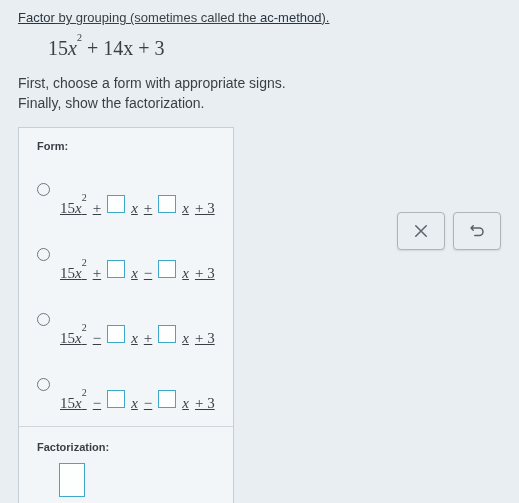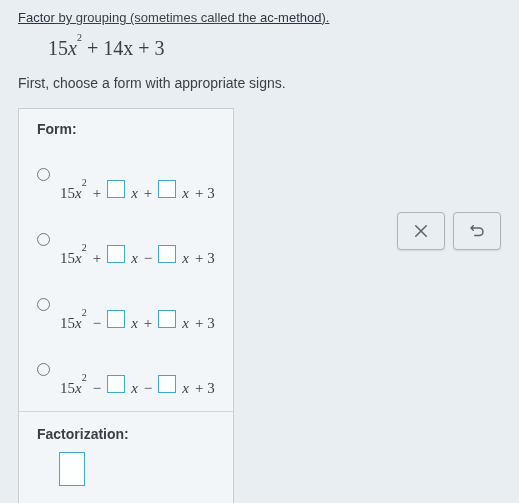--- a/index.html
+++ b/index.html
@@ -16,27 +16,27 @@
     .heading { font-size: 13px; margin-bottom: 12px; text-decoration: underline; }
     .underlined { text-decoration: underline; color: #2a3540; }
     .main-expr { font-family: 'Times New Roman', serif; font-size: 20px; margin: 8px 0 14px 30px; }
     .instr { font-size: 14px; line-height: 1.4; margin-bottom: 14px; }
     .panel {
       background: #f2f6f8;
       border: 1px solid #c7ced4;
       display: inline-block;
       padding: 12px 18px 16px 18px;
     }
-    .form-label, .fact-label { font-weight: bold; font-size: 14px; margin-bottom: 10px; }
+    .form-label, .fact-label { font-weight: bold; font-size: 11px; margin-bottom: 10px; }
     .opt-row { display: flex; align-items: center; gap: 10px; margin: 10px 0; font-family: 'Times New Roman', serif; font-size: 15px; }
     .radio {
       width: 13px; height: 13px; border: 1.5px solid #6b7680; border-radius: 50%;
       display: inline-block; flex: none;
     }
-    .expr { display: flex; align-items: baseline; gap: 6px; }
+    .expr { display: flex; align-items: baseline; gap: 6px; text-decoration: underline; }
     .sq { position: relative; margin-top: 36px; }
     .sq sup { font-size: 10px; position: relative; top: -6px; left: 0px; }
     .blank {
       width: 18px; height: 18px; border: 1.5px solid #3fa8c8; background: #fdfefe;
       display: inline-block;
     }
     .big-blank {
       width: 26px; height: 34px; border: 1.5px solid #3fa8c8; background: #fdfefe;
       display: inline-block;
     }
@@ -58,20 +58,21 @@
 <div class="heading">
   <span class="underlined">Factor</span><span> by grouping (sometimes called the </span><span class="underlined">ac-method</span><span>).</span>
 </div>
 
 <div class="main-expr">
   <span class="sq"><span>15</span><i>x</i><sup>2</sup></span><span> + </span><span>14x</span><span> + </span><span>3</span>
 </div>
 
 <div class="instr">
   <div>First, choose a form with appropriate signs.</div>
+  <div>Finally, show the factorization.</div>
 </div>
 
 <div class="panel">
   <div class="form-label">Form:</div>
 
   <div class="opt-row">
     <span class="radio"></span>
     <span class="expr">
       <span class="sq"><span>15</span><i>x</i><sup>2</sup></span>
       <span>+</span>

